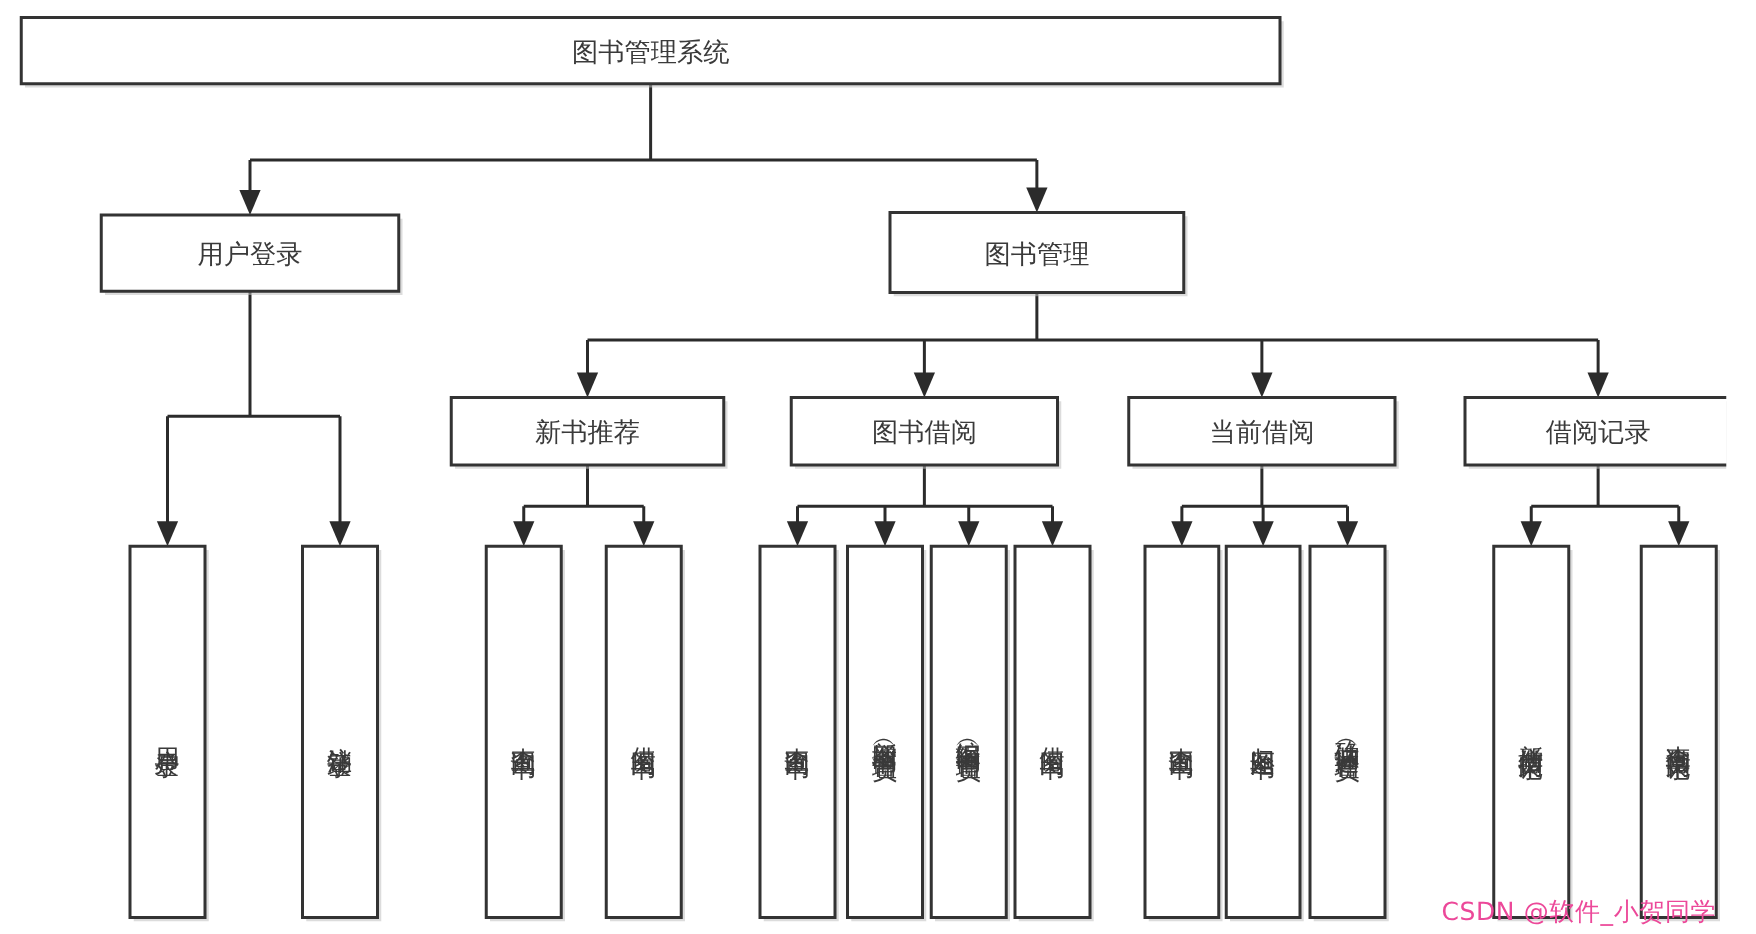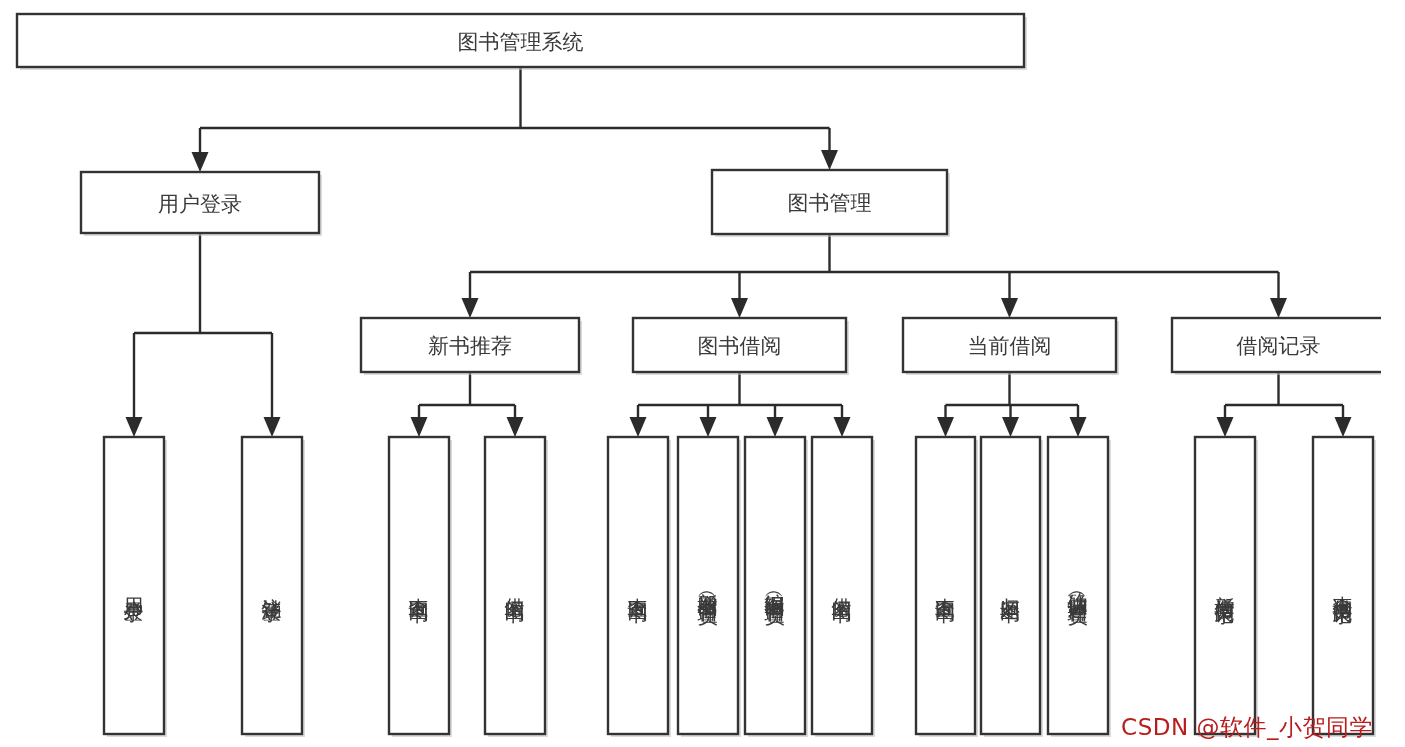--- a/index.html
+++ b/index.html
@@ -50,23 +50,23 @@
     font-family: "DejaVu Sans", "Liberation Sans", sans-serif;
     font-size: 21px;
     text-anchor: middle;
     dominant-baseline: central;
     white-space: pre;
   }
   .watermark {
     position: absolute;
     right: 8px;
     bottom: 4px;
-    color: #b91c1c;
+    color: #ec4899;
     font-family: "DejaVu Sans", "Liberation Sans", sans-serif;
-    font-size: 23px;
+    font-size: 20px;
     letter-spacing: 0.5px;
     user-select: none;
     pointer-events: none;
     margin-top: 32px;
   }
 </style>
 </head>
 <body>
 
 <div id="diagram-root">

